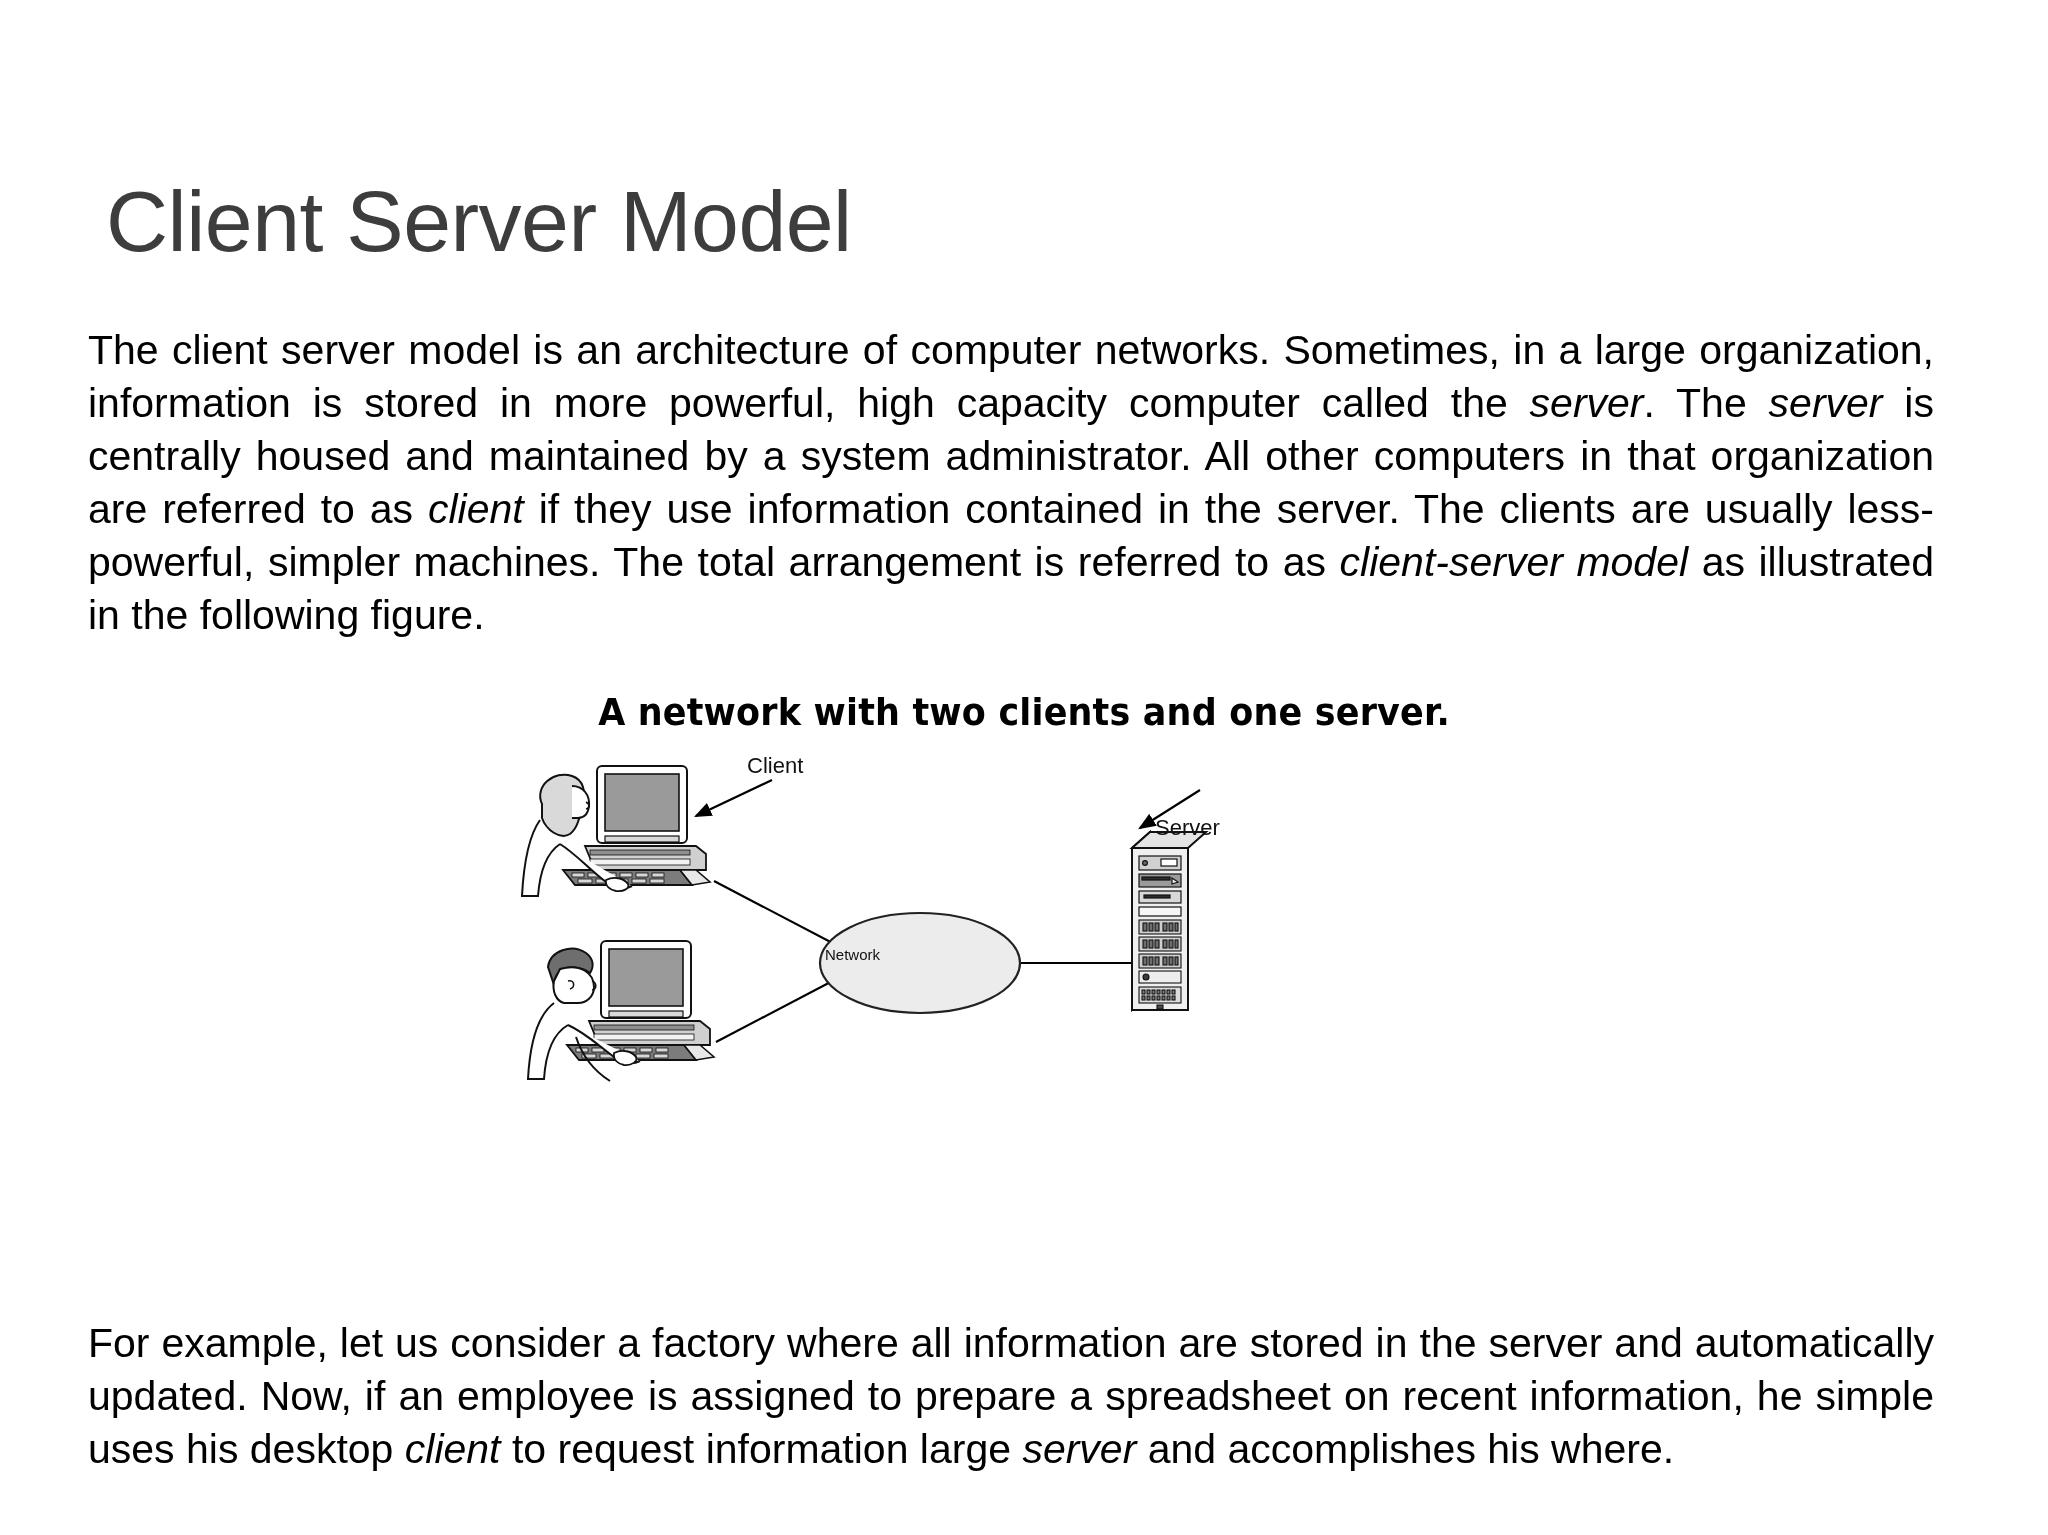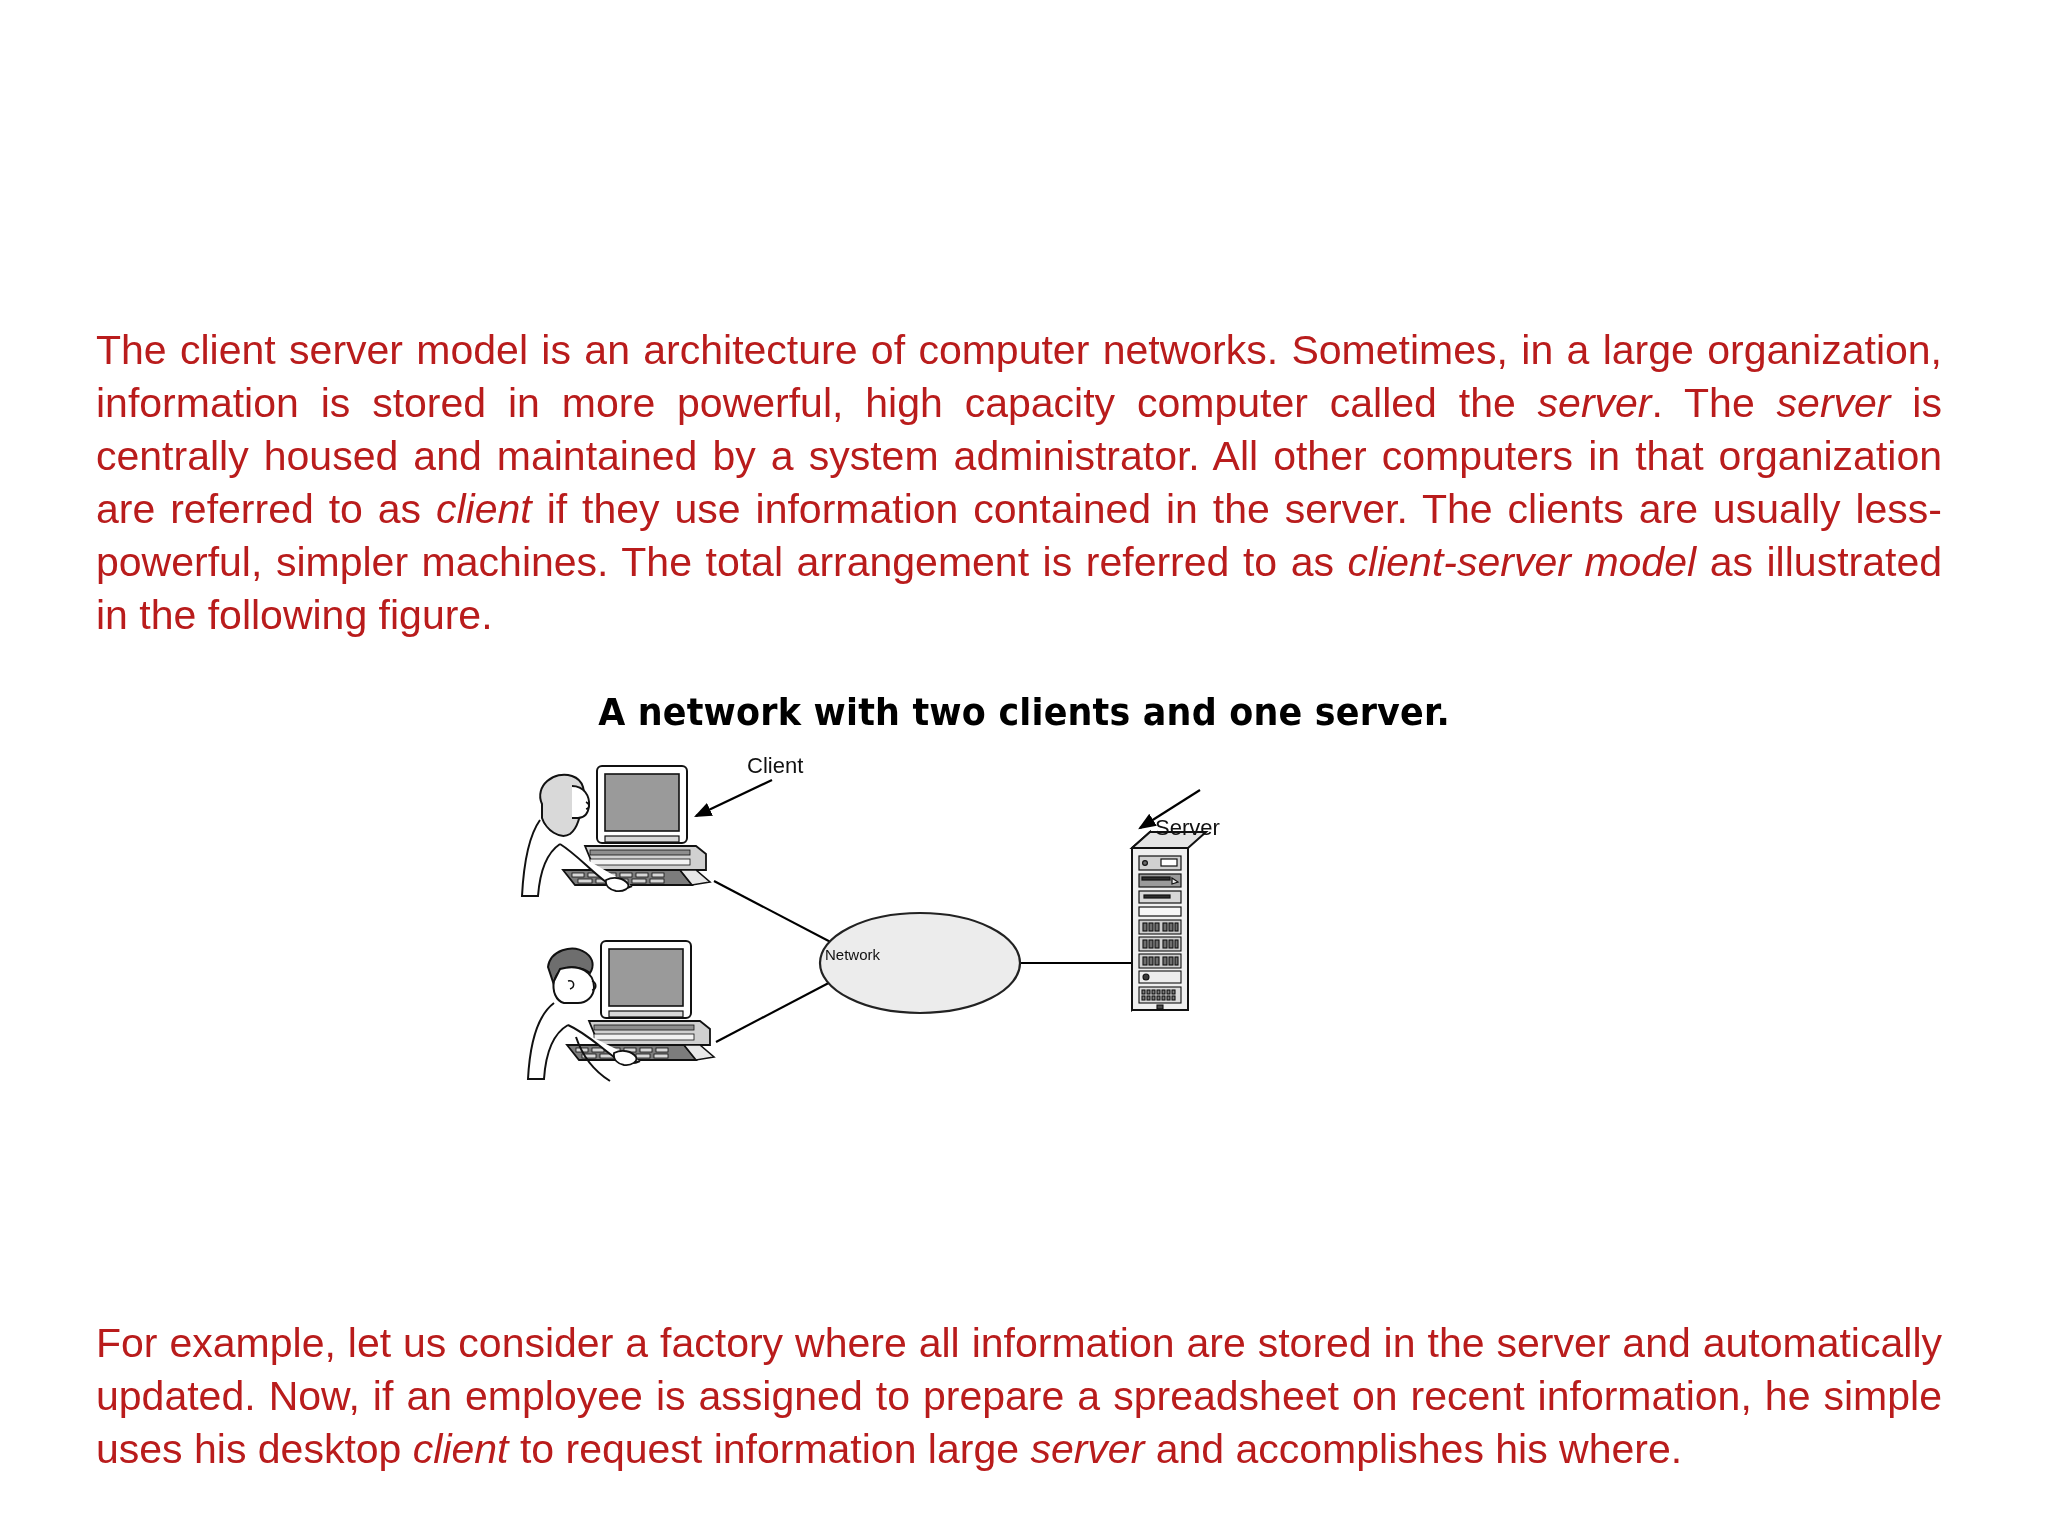--- a/index.html
+++ b/index.html
@@ -27,27 +27,27 @@
     top: 118px;
     font-size: 86px;
     line-height: 1.05;
     font-weight: 400;
     color: #3d3d3d;
     letter-spacing: -0.5px;
     white-space: nowrap;
   }
   .body-text {
     position: absolute;
-    left: 96px;
+    left: 88px;
     width: 1846px;
     font-size: 41px;
     line-height: 53px;
     text-align: justify;
     text-justify: inter-word;
-    color: #b91c1c;
+    color: #000000;
   }
   .body-text.p1 { top: 283px; }
   .body-text.p2 { top: 1276px; }
   .body-text i { font-style: italic; }
 
   
   .figure {
     position: absolute;
     left: 0;
     top: 690px;
@@ -88,20 +88,21 @@
   .lbl-network {
     left: 305px; top: 188px;
     font-size: 15px;
   }
 </style>
 </head>
 <body>
 
 <div class="slide">
 
+  <h1 class="page-title">Client Server Model</h1>
 
   <p class="body-text p1"><span>The client server model is an architecture of computer networks. Sometimes, in a large organization, information is stored in more powerful, high capacity computer called the </span><i>server</i><span>. The </span><i>server</i><span> is centrally housed and maintained by a system administrator. All other computers in that organization are referred to as </span><i>client</i><span> if they use information contained in the server. The clients are usually less-powerful, simpler machines. The total arrangement is referred to as </span><i>client-server model</i><span> as illustrated in the following figure.</span></p>
 
   <div class="figure">
 
     <div class="fig-caption">A network with two clients and one server.</div>
 
     <div class="fig-canvas">
       <svg width="880" height="390" viewBox="0 0 880 390" xmlns="http://www.w3.org/2000/svg">
         <defs>

